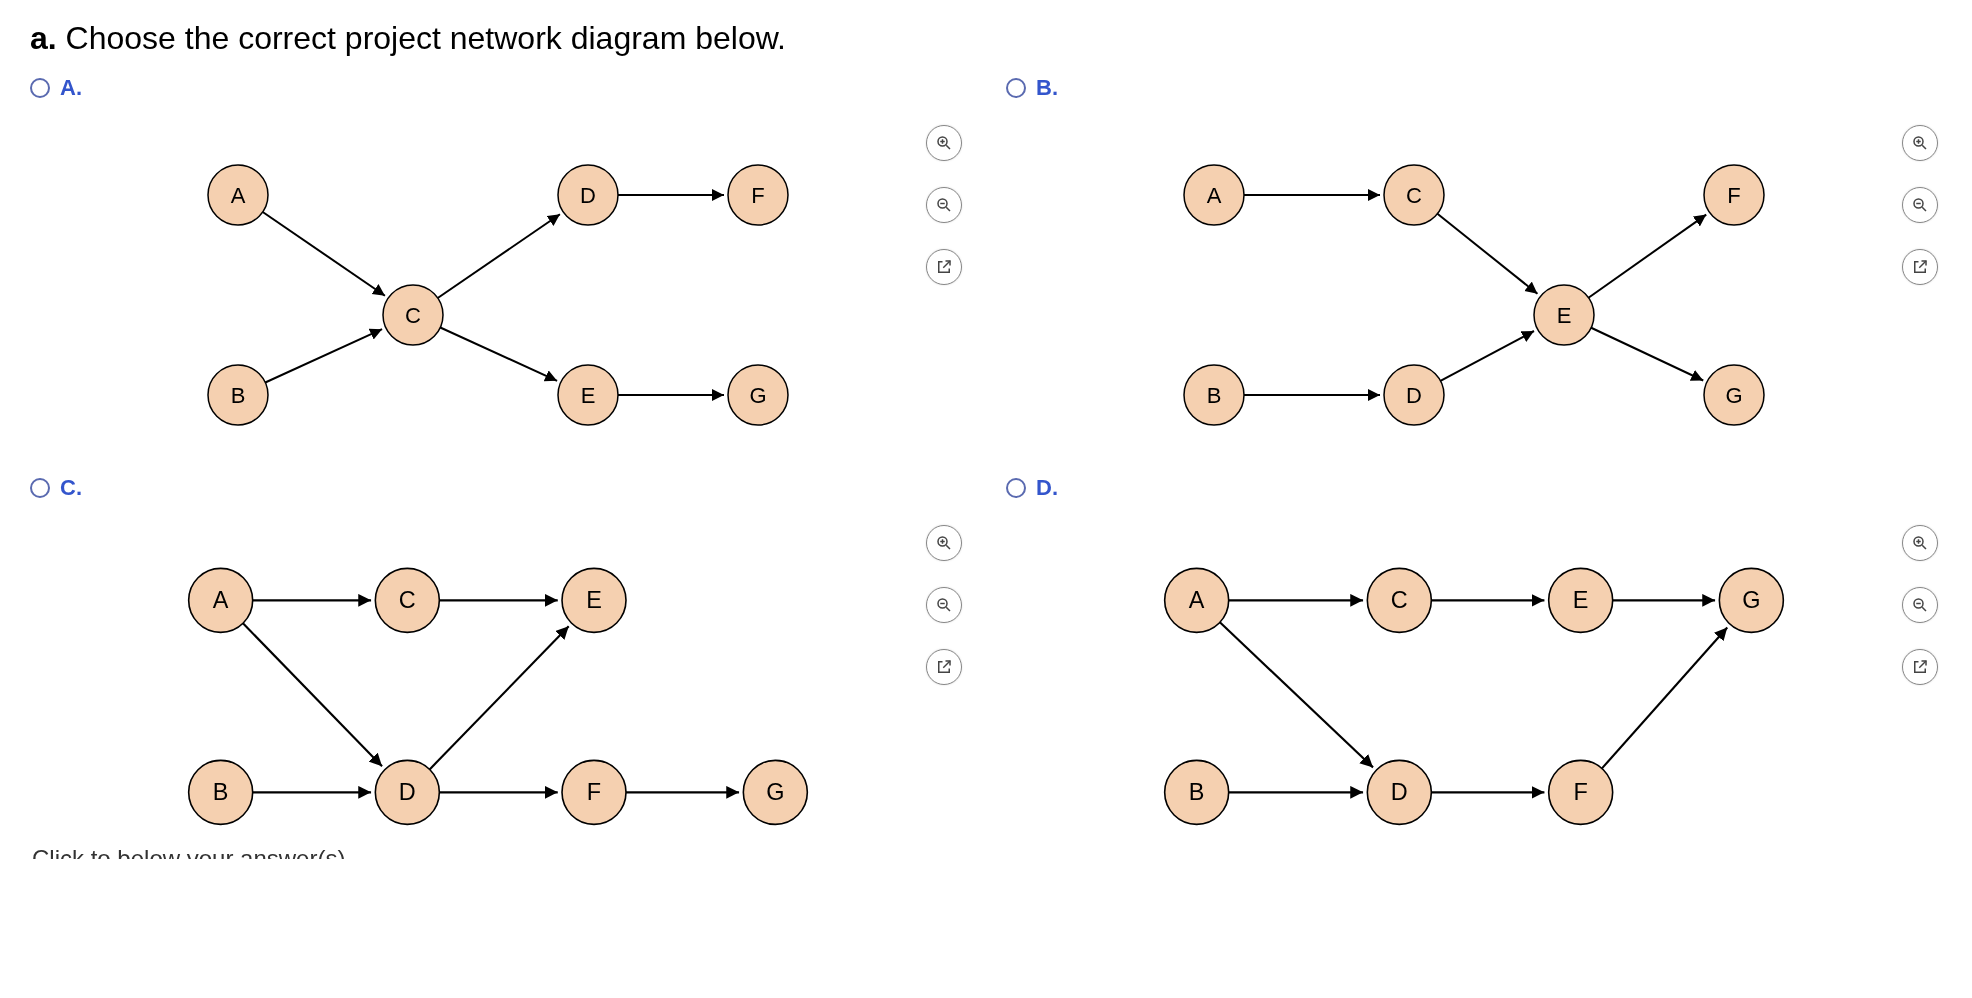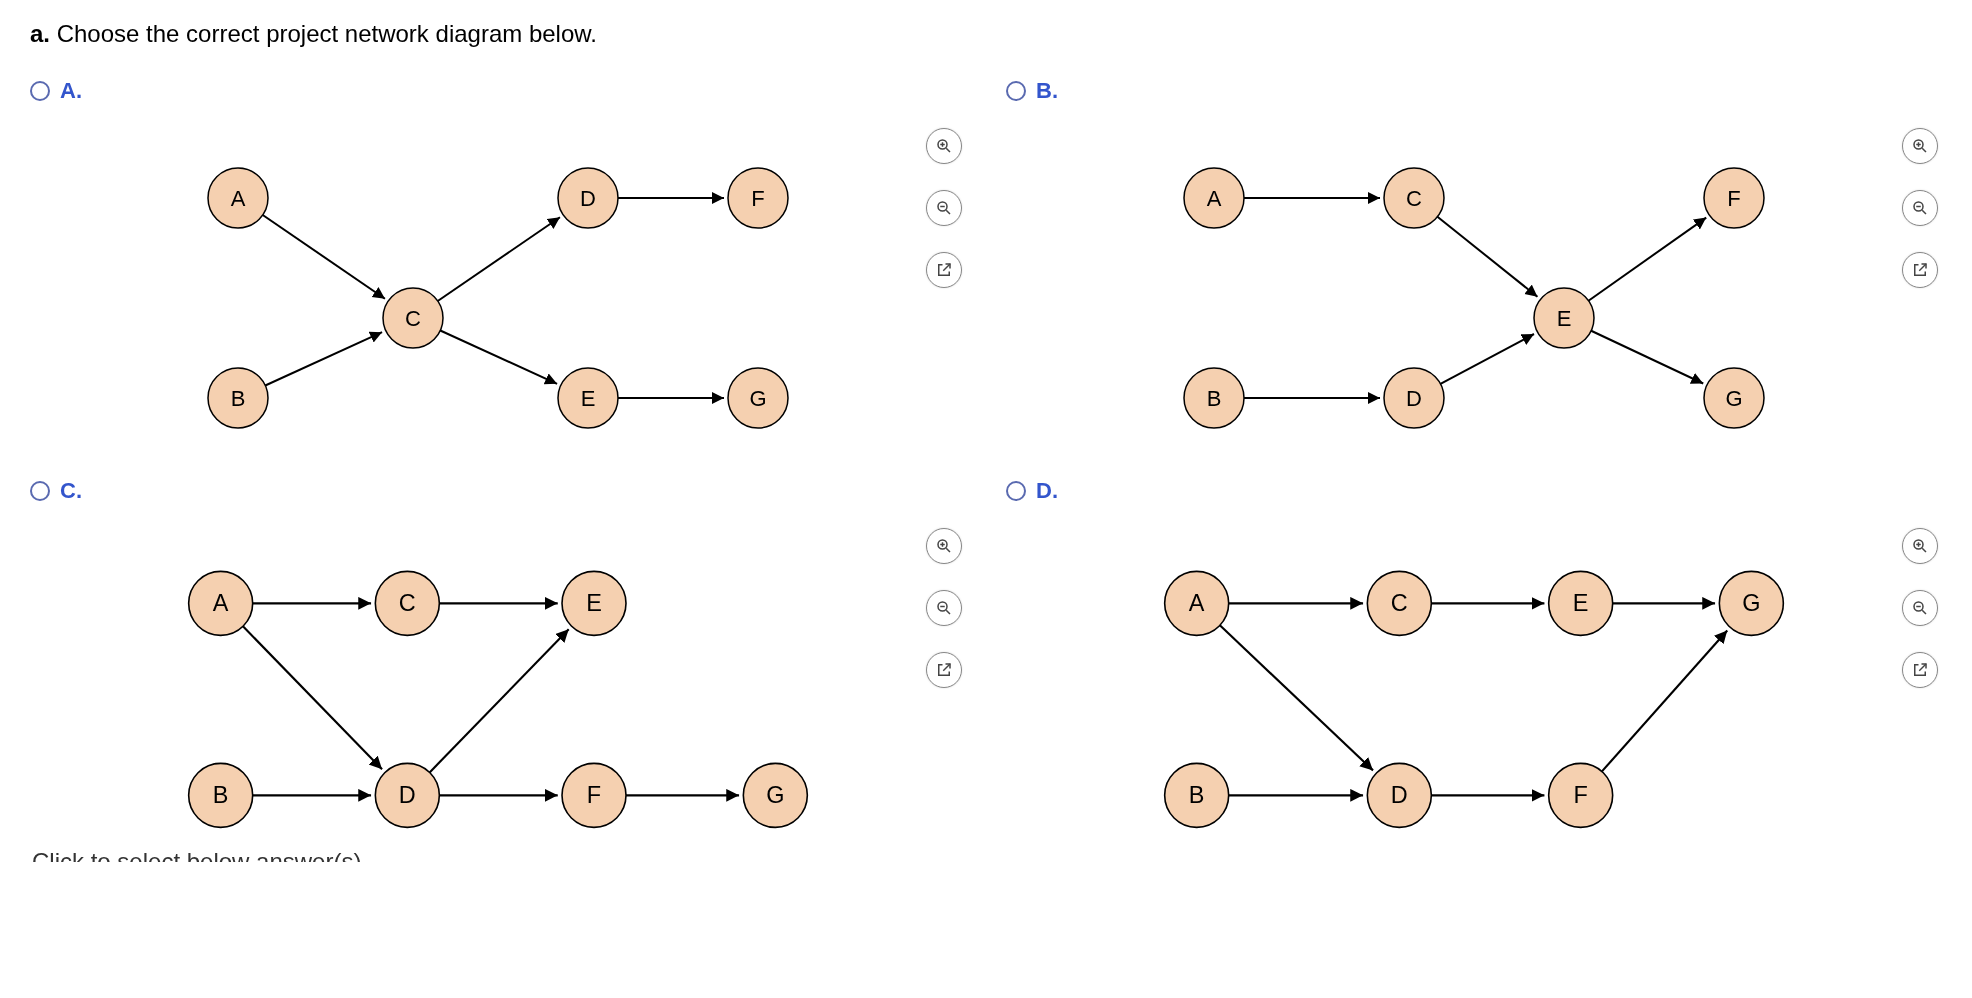--- a/index.html
+++ b/index.html
@@ -9,22 +9,22 @@
     font-family: Arial, Helvetica, sans-serif;
     color: #000;
   }
   .page {
     padding: 20px 30px;
     width: 1972px;
     box-sizing: border-box;
     position: relative;
   }
   .question-line {
-    font-size: 24px;
-    margin-bottom: 30px;
+    font-size: 32px;
+    margin-bottom: 18px;
   }
   .question-line .bold {
     font-weight: bold;
   }
   .options-grid {
     display: grid;
     grid-template-columns: 1fr 1fr;
     grid-template-rows: 1fr 1fr;
     gap: 40px 40px;
   }
@@ -404,21 +404,21 @@
               <path d="M14 4h6v6"></path>
               <path d="M20 4l-9 9"></path>
               <path d="M19 14v5H5V5h5"></path>
             </svg>
         </div>
       </div>
     </div>
 
   </div>
 
-  <div class="footer-hint">Click to select below answer(s)</div>
+  <div class="footer-hint">Click to below your answer(s)</div>
 
 </div>
 
 <svg width="0" height="0" style="position:absolute">
   <defs>
     <marker id="arrowhead" markerWidth="8" markerHeight="8" refX="6" refY="3" orient="auto">
       <path d="M0,0 L6,3 L0,6 Z" fill="#000"></path>
     </marker>
   </defs>
 </svg>

